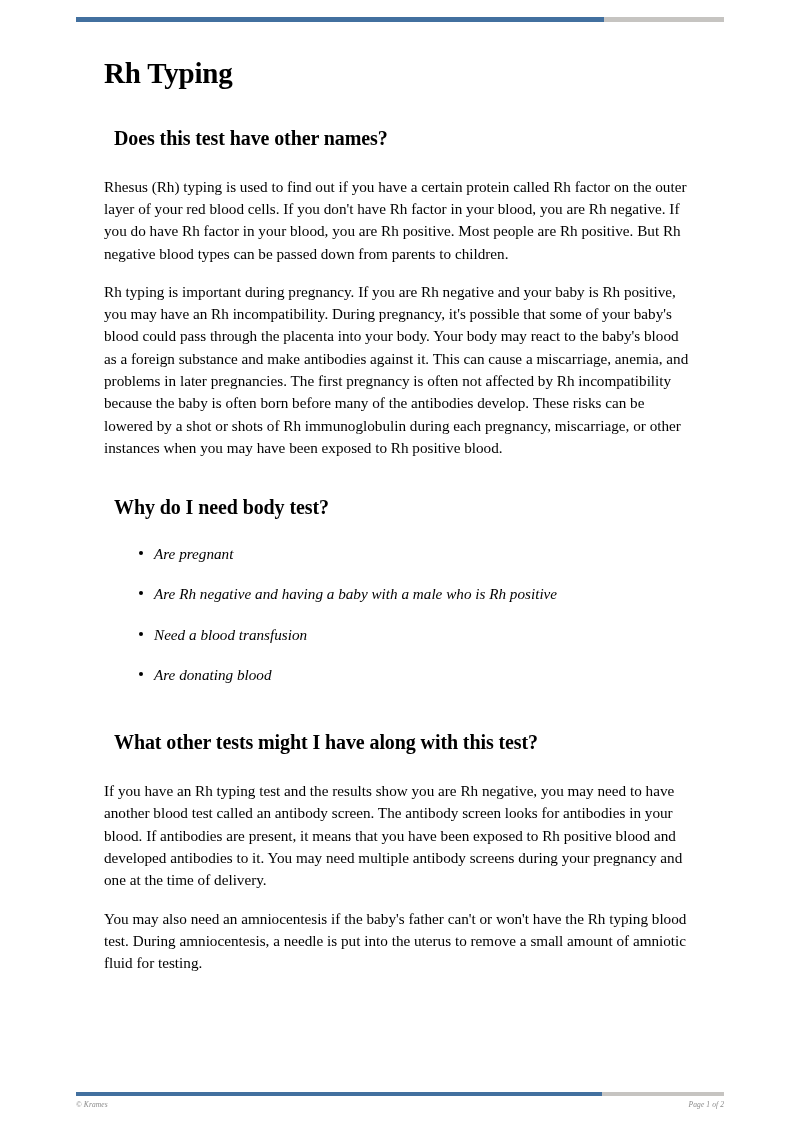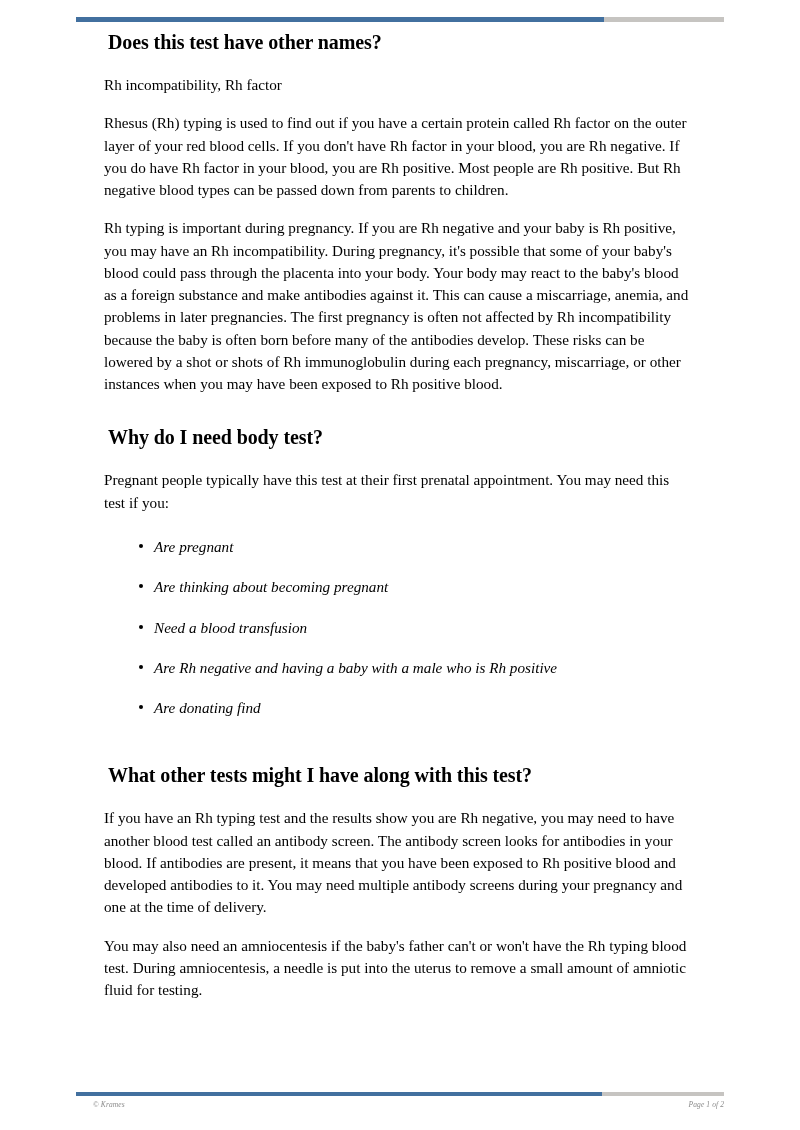--- a/index.html
+++ b/index.html
@@ -52,21 +52,21 @@
     font-weight: bold;
     letter-spacing: -0.2px;
     margin: 0;
     padding-top: 58px;
     line-height: 1.1;
   }
 
   h2.section-heading {
     font-size: 20px;
     font-weight: bold;
-    margin: 4px;
+    margin: 10px;
     padding-top: 26px;
     padding-bottom: 0;
     line-height: 1.2;
     letter-spacing: -0.1px;
   }
 
   p.body-text {
     font-size: 15.2px;
     line-height: 1.465;
     margin: 0;
@@ -105,62 +105,57 @@
     width: 648px;
     display: flex;
     justify-content: space-between;
     align-items: center;
     font-family: "Liberation Serif", "DejaVu Serif", serif;
     font-style: italic;
     font-size: 7.5px;
     color: #8a8a8a;
     letter-spacing: 0.1px;
   }
-  .footer .copyright { text-align: left; margin-left: 17px; }
+  .footer .copyright { text-align: left; }
   .footer .pagenum { text-align: right; }
 </style>
 </head>
 <body>
 
 <div class="rule rule-top">
   <div class="seg-blue"></div>
   <div class="seg-gray"></div>
 </div>
 
 <div class="page">
 
+  <h1 class="doc-title">Rh Typing</h1>
 
   <h2 class="section-heading">Does this test have other names?</h2>
-  <p class="body-text">Rh incompatibility, Rh factor</p>
 
   <p class="body-text">Rhesus (Rh) typing is used to find out if you have a certain protein called Rh factor on the outer layer of your red blood cells. If you don't have Rh factor in your blood, you are Rh negative. If you do have Rh factor in your blood, you are Rh positive. Most people are Rh positive. But Rh negative blood types can be passed down from parents to children.</p>
   <p class="body-text">Rh typing is important during pregnancy. If you are Rh negative and your baby is Rh positive, you may have an Rh incompatibility. During pregnancy, it's possible that some of your baby's blood could pass through the placenta into your body. Your body may react to the baby's blood as a foreign substance and make antibodies against it. This can cause a miscarriage, anemia, and problems in later pregnancies. The first pregnancy is often not affected by Rh incompatibility because the baby is often born before many of the antibodies develop. These risks can be lowered by a shot or shots of Rh immunoglobulin during each pregnancy, miscarriage, or other instances when you may have been exposed to Rh positive blood.</p>
 
   <h2 class="section-heading">Why do I need body test?</h2>
-  <p class="body-text">Pregnant people typically have this test at their first prenatal appointment. You may need this test if you:</p>
   <ul class="bullets">
     <li>
       <span class="dot"></span>
       <span>Are pregnant</span>
     </li>
     <li>
       <span class="dot"></span>
-      <span>Are thinking about becoming pregnant</span>
+      <span>Are Rh negative and having a baby with a male who is Rh positive</span>
     </li>
     <li>
       <span class="dot"></span>
       <span>Need a blood transfusion</span>
     </li>
     <li>
       <span class="dot"></span>
-      <span>Are Rh negative and having a baby with a male who is Rh positive</span>
-    </li>
-    <li>
-      <span class="dot"></span>
-      <span>Are donating find</span>
+      <span>Are donating blood</span>
     </li>
   </ul>
 
   <h2 class="section-heading">What other tests might I have along with this test?</h2>
   <p class="body-text">If you have an Rh typing test and the results show you are Rh negative, you may need to have another blood test called an antibody screen. The antibody screen looks for antibodies in your blood. If antibodies are present, it means that you have been exposed to Rh positive blood and developed antibodies to it. You may need multiple antibody screens during your pregnancy and one at the time of delivery.</p>
   <p class="body-text">You may also need an amniocentesis if the baby's father can't or won't have the Rh typing blood test. During amniocentesis, a needle is put into the uterus to remove a small amount of amniotic fluid for testing.</p>
 
 </div>
 
 <div class="rule rule-bottom">

